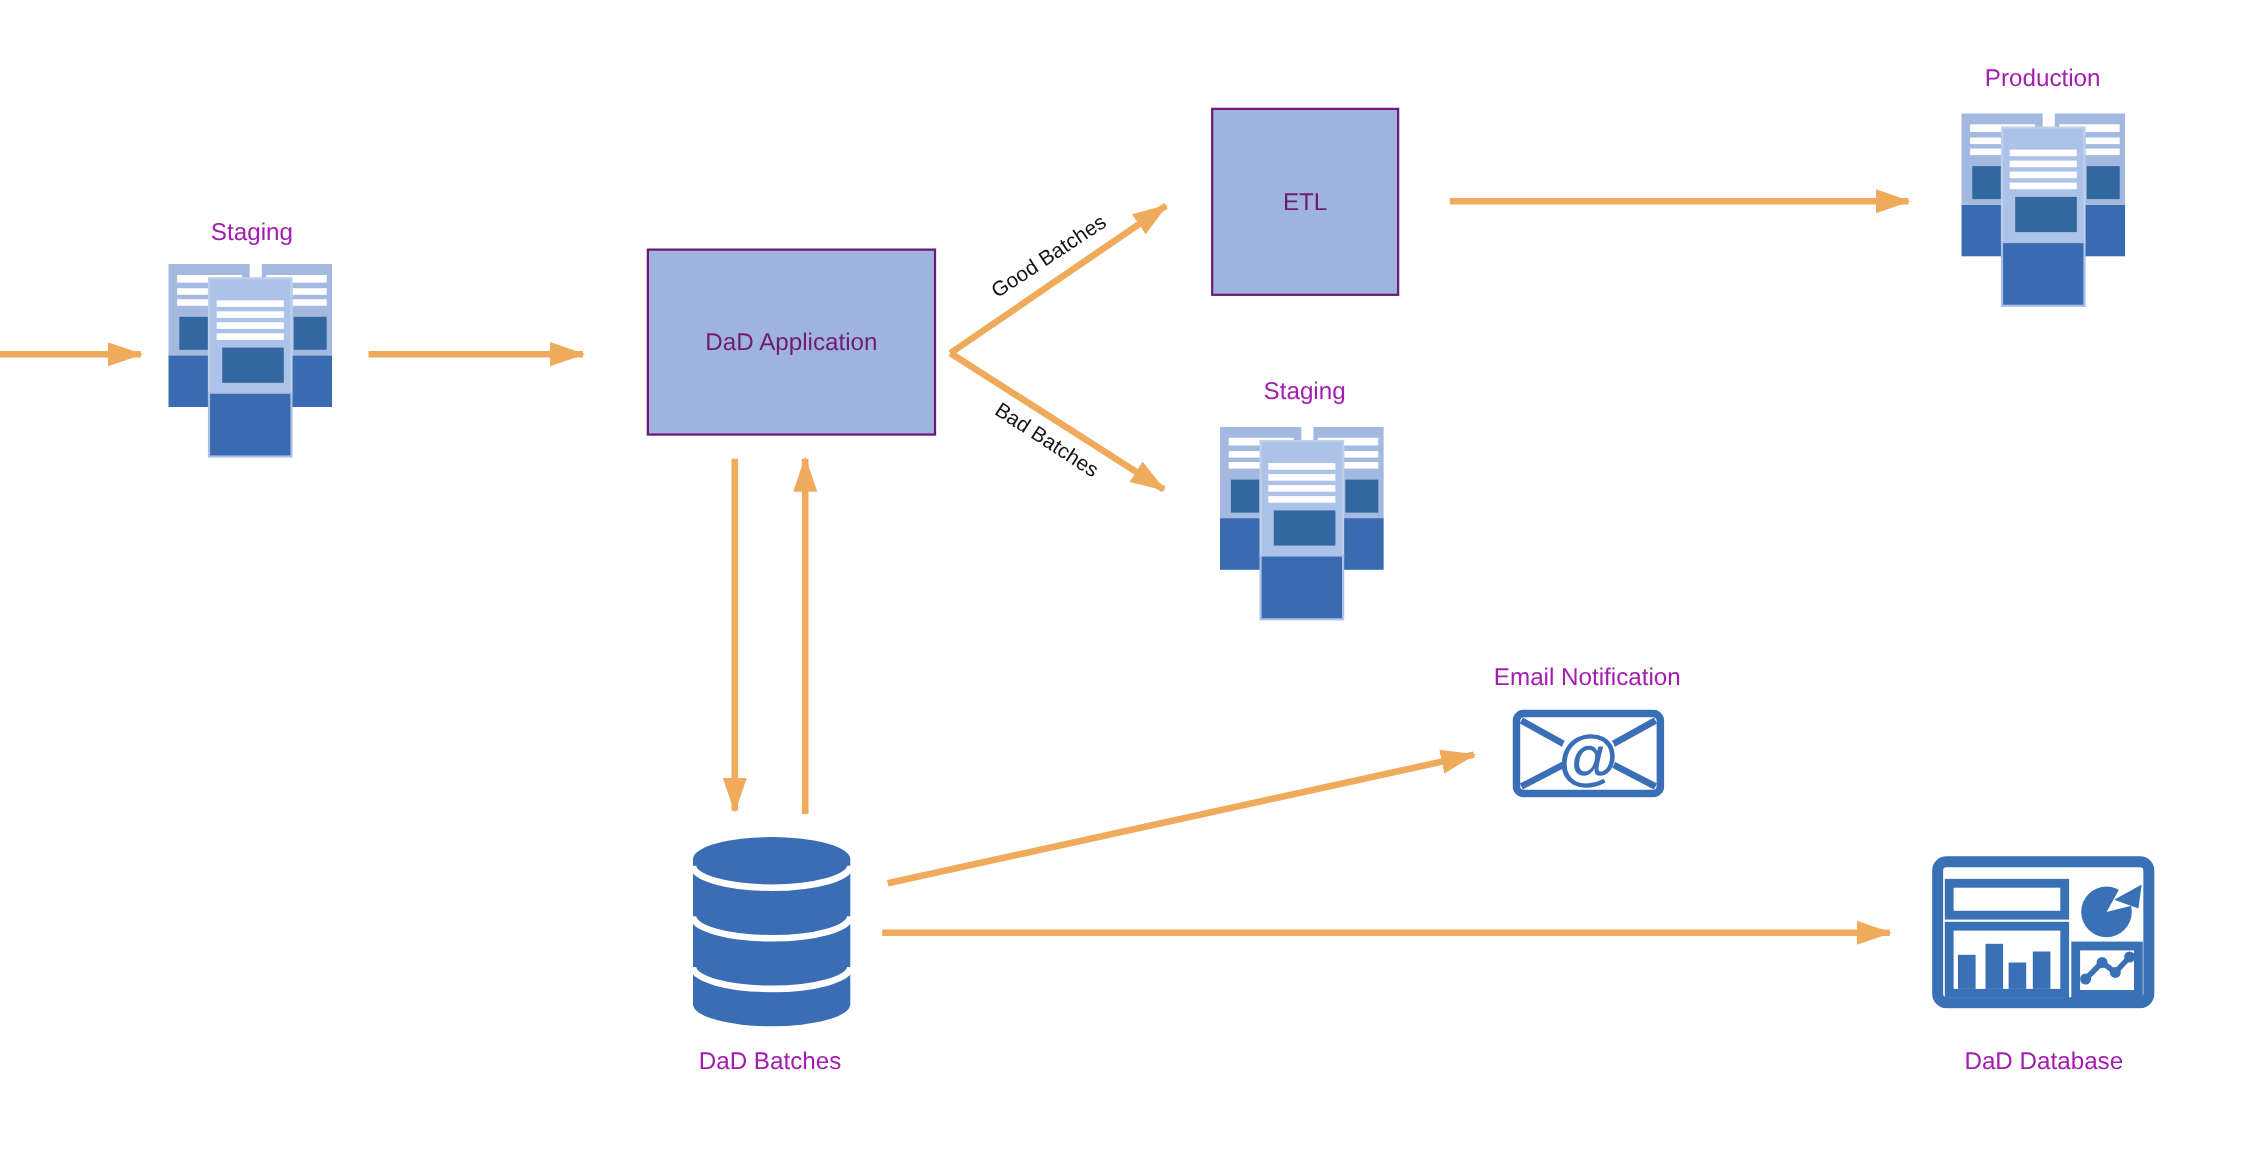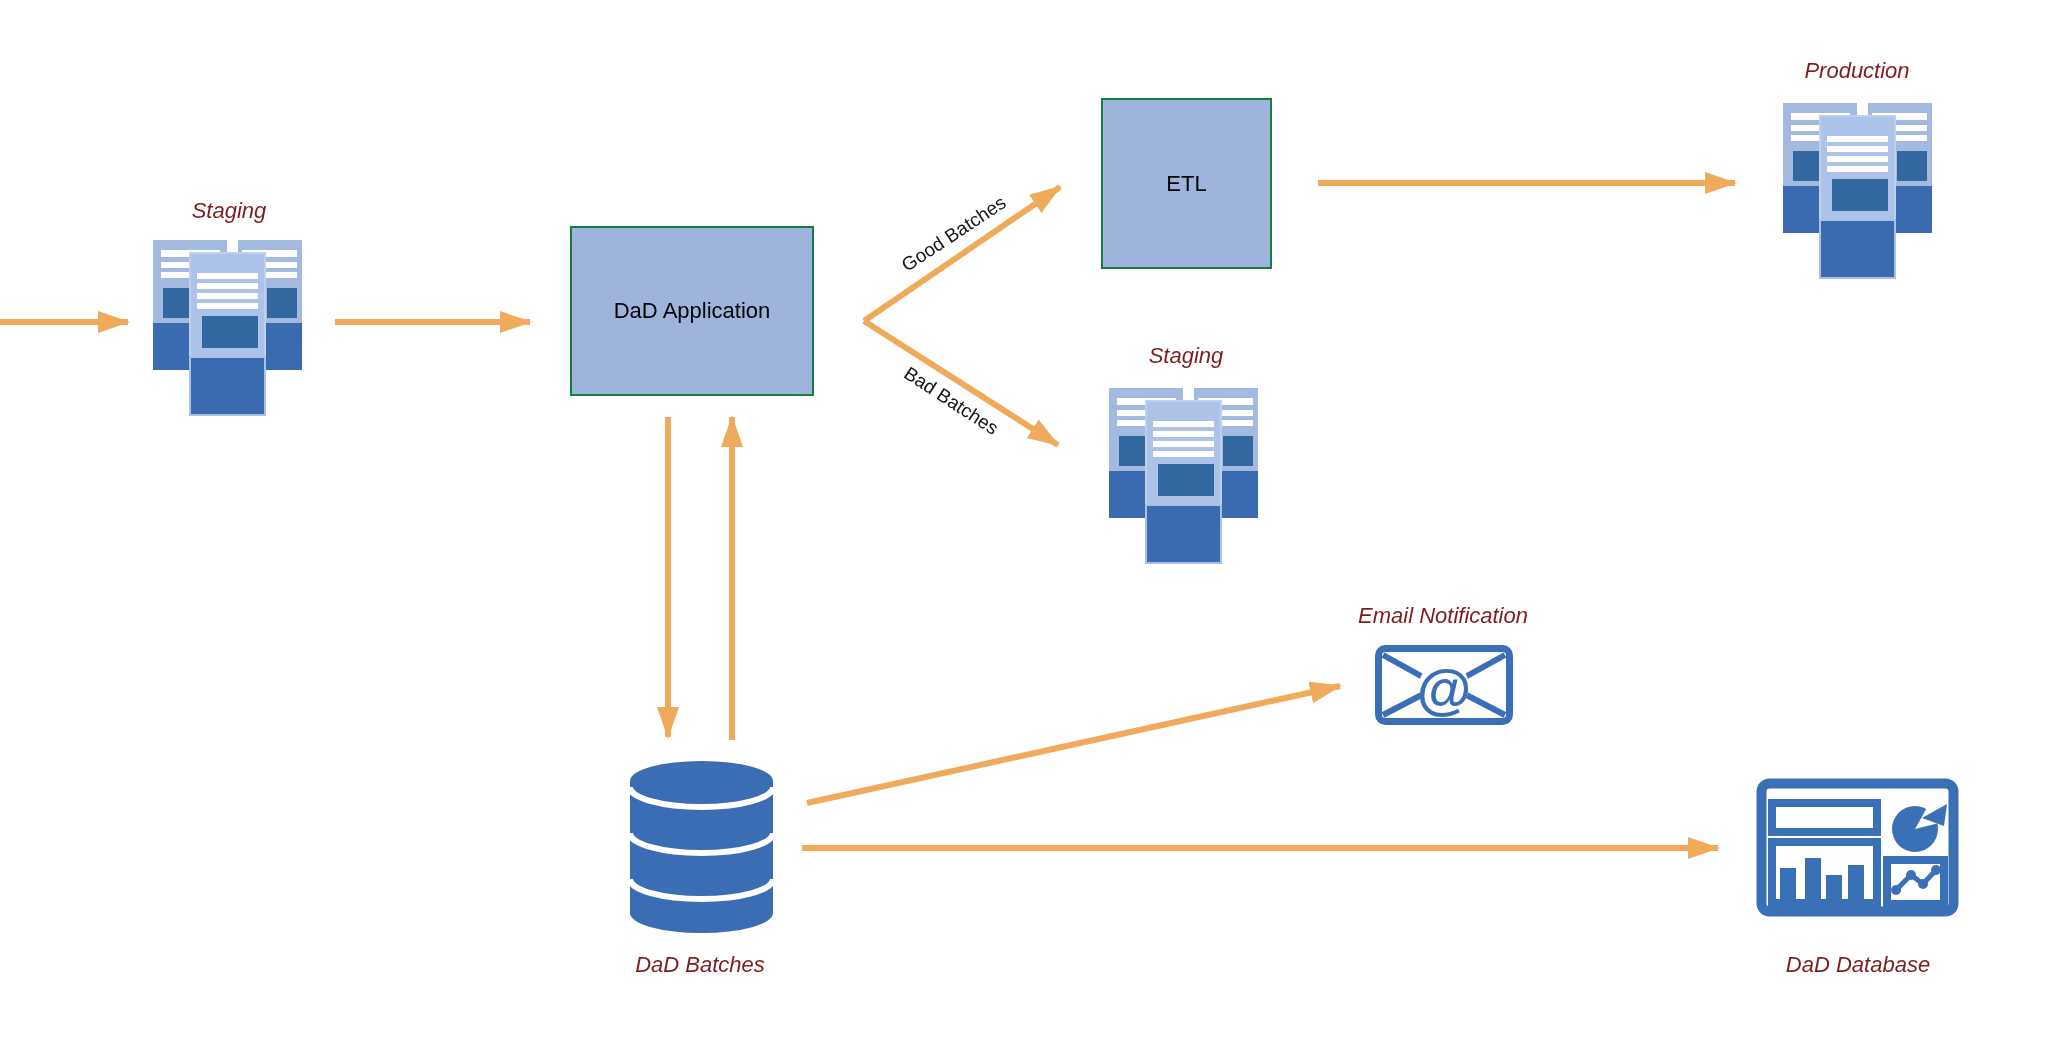--- a/index.html
+++ b/index.html
@@ -3,31 +3,31 @@
 <meta charset="utf-8">
 <style>
   html,body{margin:0;padding:0;background:#ffffff;}
   .canvas{
     position:relative;width:2048px;height:1050px;background:#ffffff;overflow:hidden;
     font-family:"Liberation Sans","DejaVu Sans",sans-serif;color:#1f1f1f;
   }
   .abs{position:absolute;}
   .node-label{
     position:absolute;transform:translateX(-50%);
-    font-size:22px;line-height:26px;color:#7f1d1d;white-space:nowrap;text-align:center;font-style:italic;
+    font-size:22px;line-height:26px;color:#a21caf;white-space:nowrap;text-align:center;
   }
   .edge-label{
     position:absolute;font-size:19px;color:#141414;white-space:nowrap;
   }
   .edge-label.good{transform:translate(-50%,-50%) rotate(-33.5deg);}
   .edge-label.bad{transform:translate(-50%,-50%) rotate(33deg);}
   .proc-box{
-    position:absolute;background:#9fb4dd;border:2px solid #15803d;box-sizing:border-box;
+    position:absolute;background:#9fb4dd;border:2px solid #701a75;box-sizing:border-box;
     display:flex;align-items:center;justify-content:center;
-    font-size:22px;color:#000000;white-space:nowrap;
+    font-size:22px;color:#701a75;white-space:nowrap;
   }
   svg{display:block;}
   .flow-line{stroke:#f0aa5b;stroke-width:6;fill:none;}
 </style>
 </head>
 <body>
 
 <div class="canvas">
 
   <svg width="0" height="0" style="position:absolute" aria-hidden="true">
@@ -70,21 +70,21 @@
     <line class="flow-line" x1="732" y1="740" x2="732" y2="417" marker-end="url(#ah)"></line>
     <line class="flow-line" x1="807" y1="803" x2="1340" y2="686" marker-end="url(#ah)"></line>
     <line class="flow-line" x1="802" y1="848" x2="1718" y2="848" marker-end="url(#ah)"></line>
   </svg>
 
   <div class="node-label" style="left:229px;top:198px">Staging</div>
   <svg class="abs" style="left:153px;top:240px" width="149" height="177">
     <use href="#forms-stack"></use>
   </svg>
 
-  <div class="proc-box" style="left:570px;top:226px;width:244px;height:170px">
+  <div class="proc-box" style="left:588px;top:226px;width:263px;height:170px">
     <span>DaD Application</span>
   </div>
 
   <div class="edge-label good" style="left:954px;top:234px">Good Batches</div>
   <div class="edge-label bad" style="left:951px;top:401px">Bad Batches</div>
 
   <div class="proc-box" style="left:1101px;top:98px;width:171px;height:171px">
     <span>ETL</span>
   </div>
 

